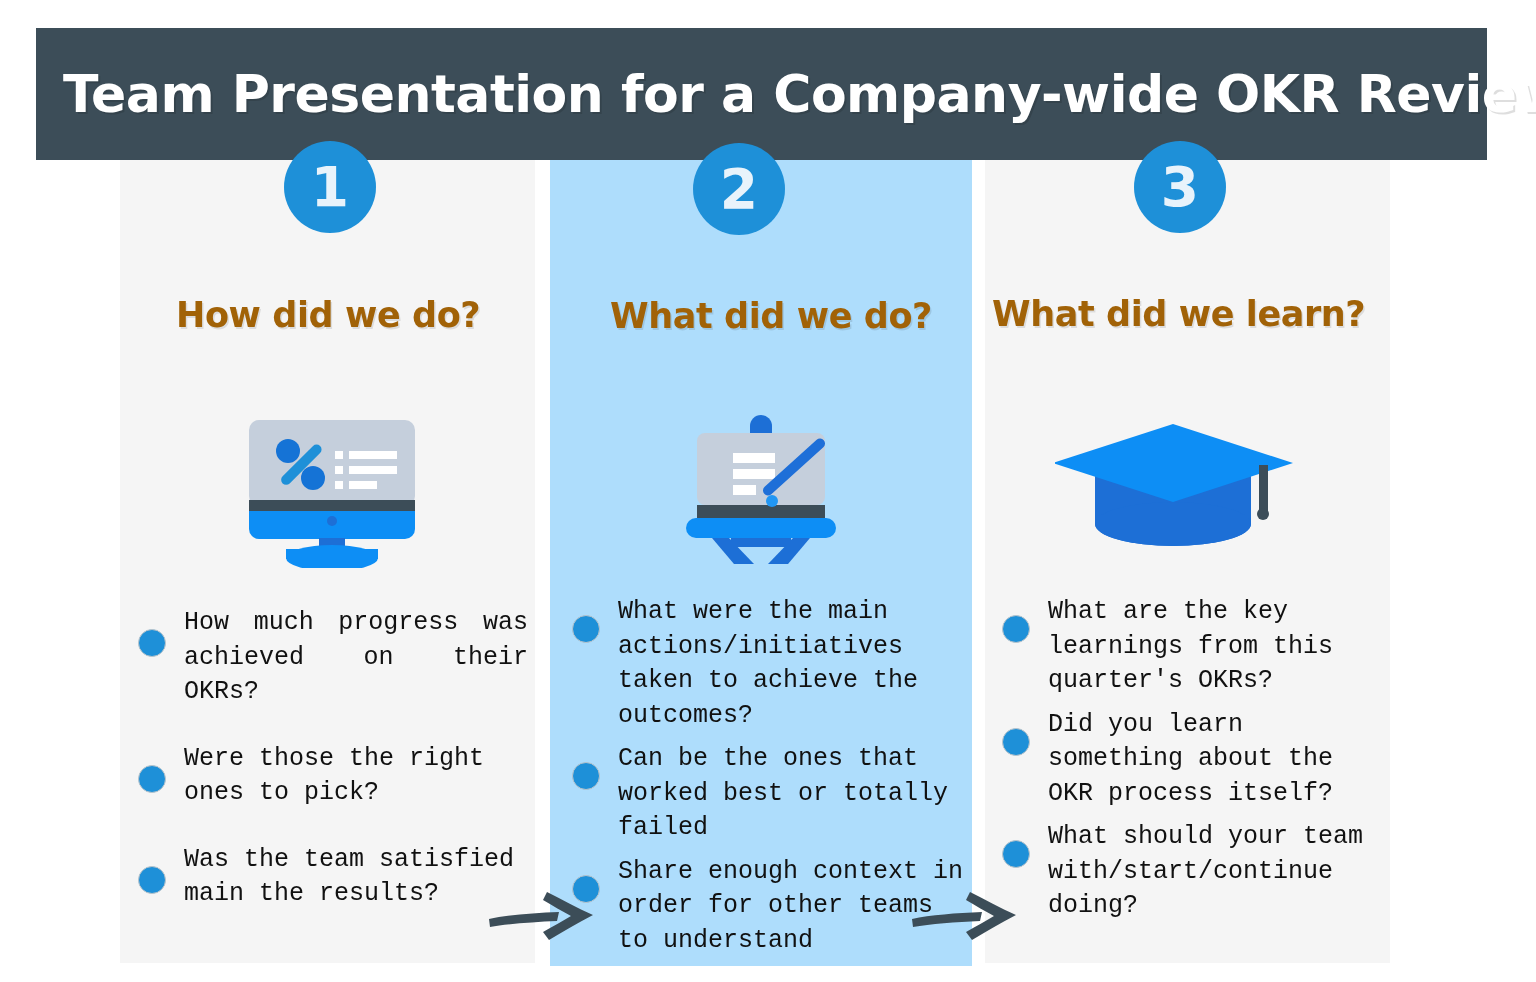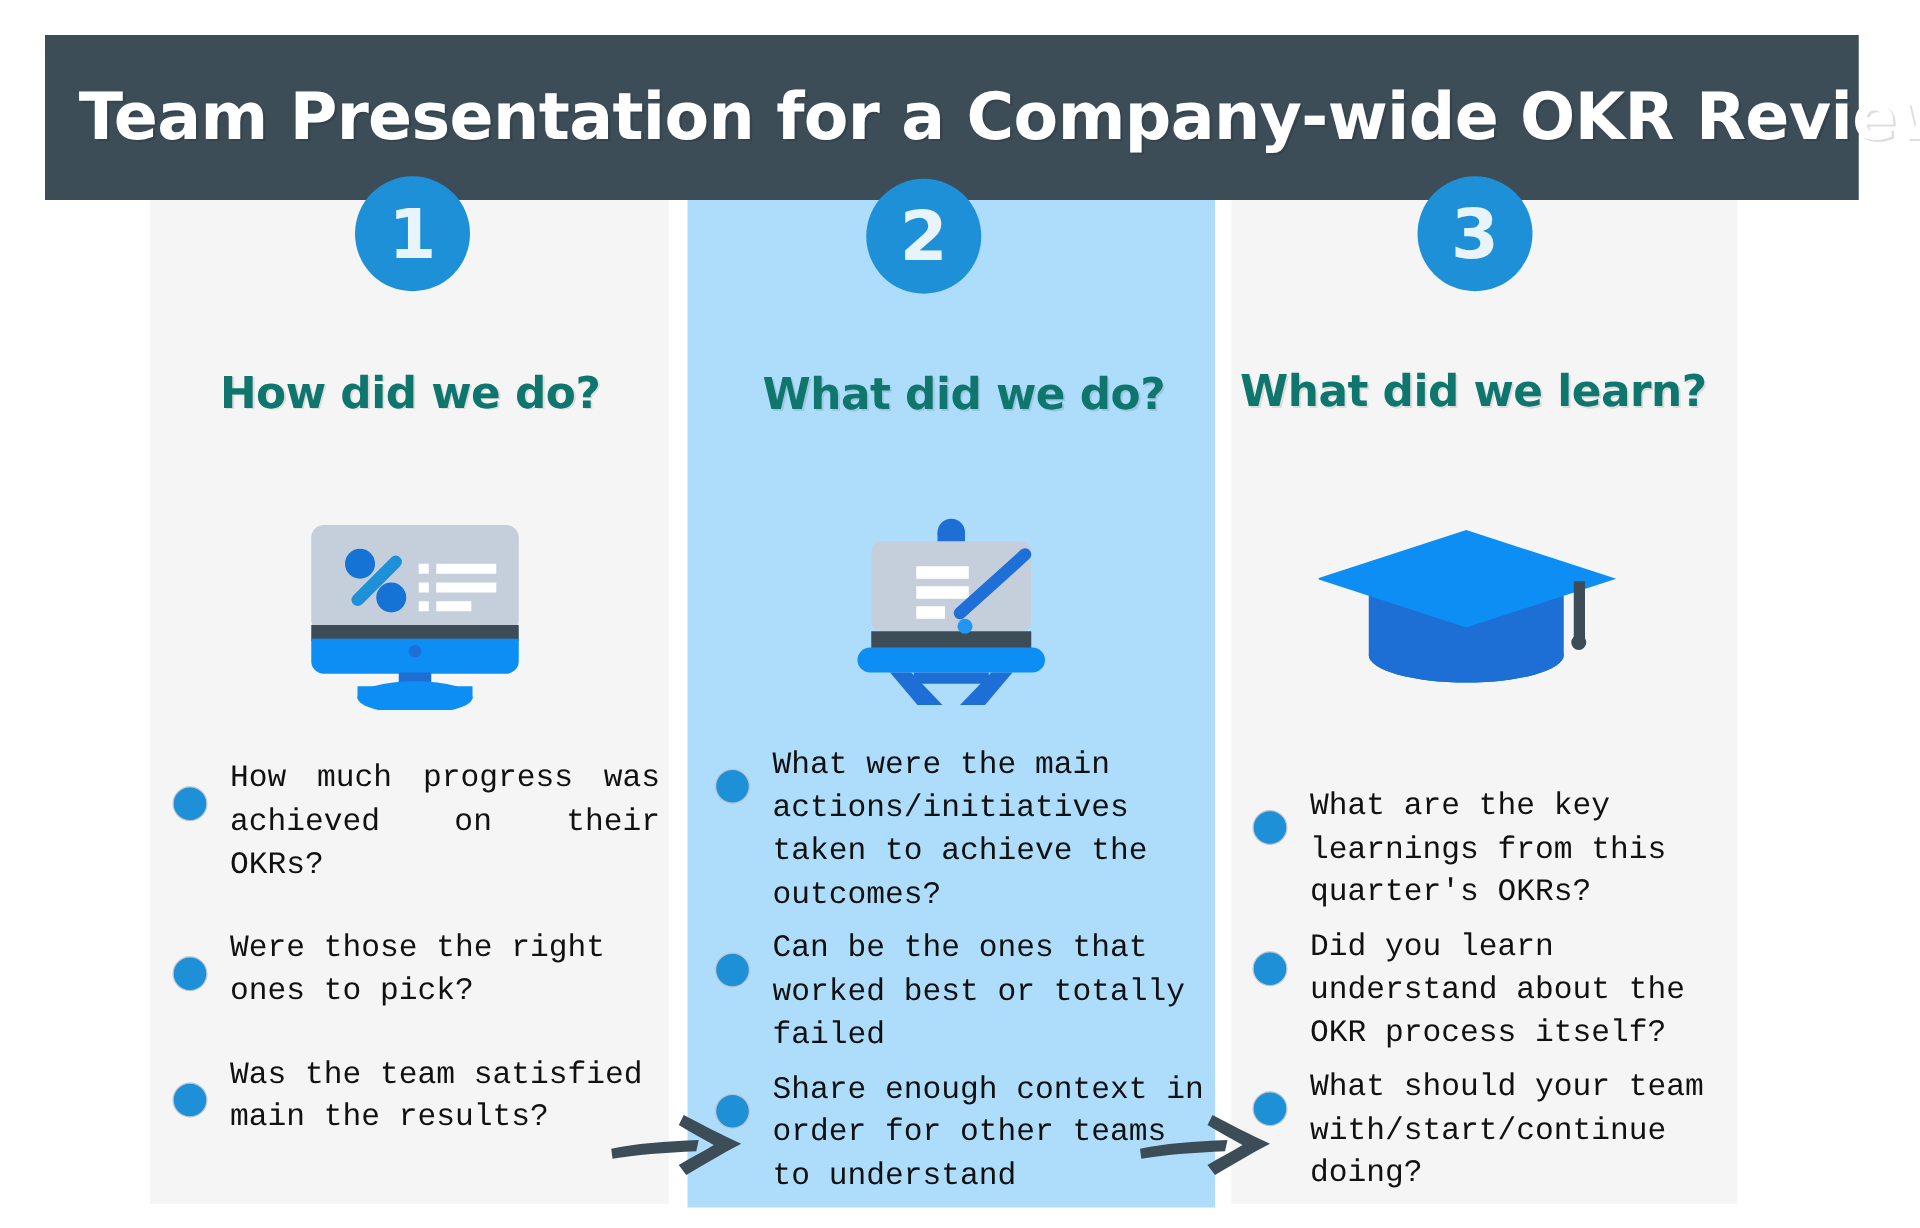--- a/index.html
+++ b/index.html
@@ -58,21 +58,21 @@
     z-index:6;
   }
   .sc1{left:284px;top:141px;}
   .sc2{left:693px;top:143px;}
   .sc3{left:1134px;top:141px;}
 
   
   .col-heading{
     position:absolute;
     z-index:5;
-    color:#0f766e;
+    color:#a16207;
     font-family:"DejaVu Sans", sans-serif;
     font-weight:bold;
     font-size:35px;
     letter-spacing:-0.4px;
     white-space:nowrap;
     text-shadow:1.5px 1.5px 0 rgba(0,0,0,0.10);
     text-align:right;
   }
   .ch1{left:176px;top:295px;}
   .ch2{left:594px;top:296px;margin-left:16px;}
@@ -84,21 +84,21 @@
   .ic2{left:676px;top:412px;}
   .ic3{left:1055px;top:418px;}
 
   
   .bullets{
     position:absolute;
     z-index:5;
   }
   .bl1{left:138px;top:606px;width:390px;}
   .bl2{left:572px;top:595px;width:392px;}
-  .bl3{left:1002px;top:628px;width:385px;}
+  .bl3{left:1002px;top:595px;width:385px;}
 
   .bullet-item{
     display:flex;
     align-items:flex-start;
     margin-bottom:20px;
   }
   .bullet-dot{
     flex:0 0 auto;
     width:28px;height:28px;border-radius:50%;
     background:#1e90d8;
@@ -270,21 +270,21 @@
     </div>
   </div>
 
   <div class="bullets bl3">
     <div class="bullet-item">
       <span class="bullet-dot"></span>
       <span class="bullet-text">What are the key learnings from this quarter's OKRs?</span>
     </div>
     <div class="bullet-item">
       <span class="bullet-dot"></span>
-      <span class="bullet-text">Did you learn understand about the OKR process itself?</span>
+      <span class="bullet-text">Did you learn something about the OKR process itself?</span>
     </div>
     <div class="bullet-item">
       <span class="bullet-dot"></span>
       <span class="bullet-text">What should your team  with/start/continue doing?</span>
     </div>
   </div>
 
 </div>
 
 </body></html>

